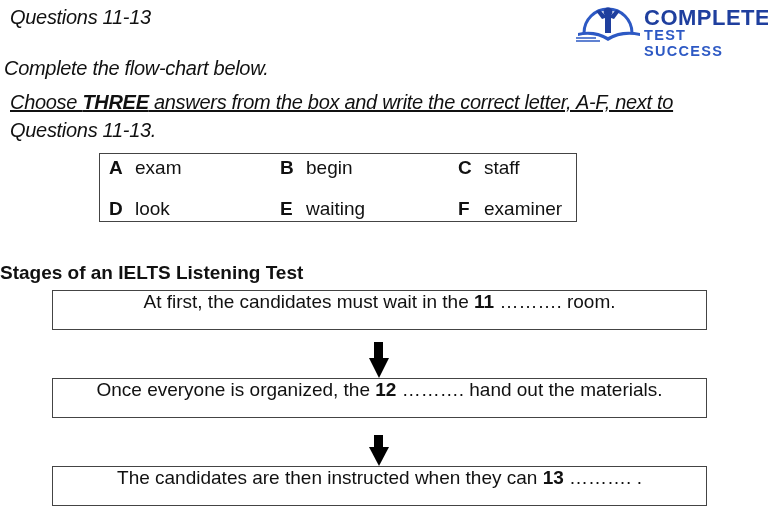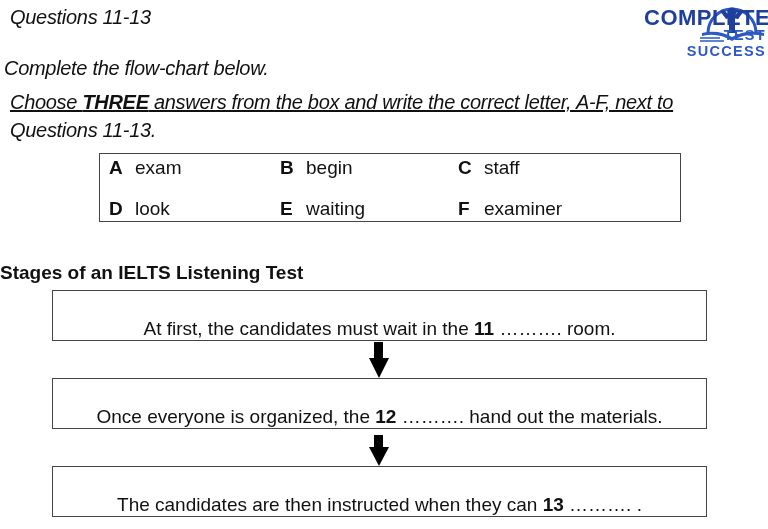--- a/index.html
+++ b/index.html
@@ -1,30 +1,30 @@
 <!DOCTYPE html>
 <html><head>
   <meta charset="utf-8">
   <style>
     html, body { margin: 0; padding: 0; background: #ffffff; }
     body { width: 768px; height: 529px; position: relative; overflow: hidden;
            font-family: "Liberation Sans", "DejaVu Sans", sans-serif; color: #111; }
     .abs { position: absolute; }
     .instr { font-style: italic; font-size: 20px; letter-spacing: -0.3px; white-space: nowrap; }
-    .logo { left: 576px; top: 3px; width: 190px; height: 42px; text-align: right; }
+    .logo { left: 576px; top: 3px; width: 190px; height: 42px; }
     .logo-word1 { position: absolute; left: 68px; top: 2px; font-weight: bold; font-size: 22px;
                   color: #1f3f9e; letter-spacing: 0.5px; }
     .logo-word2 { position: absolute; left: 68px; top: 24px; font-size: 14.5px; font-weight: bold;
                   color: #2d59c4; letter-spacing: 1.3px; }
-    .options-box { left: 99px; top: 153px; width: 582px; height: 69px; border: 1.5px solid #444; box-sizing: border-box; padding-left: 16px; }
+    .options-box { left: 99px; top: 153px; width: 478px; height: 69px; border: 1.5px solid #444; box-sizing: border-box; padding-left: 16px; }
     .opt { position: absolute; font-size: 19px; white-space: nowrap; }
     .opt .letter { font-weight: bold; display: inline-block; width: 26px; }
     .flow-title { left: 0; width: 768px; top: 262px; text-align: left; font-weight: bold; font-size: 19px; }
-    .fbox { left: 52px; width: 655px; height: 51px; border: 1.5px solid #444; box-sizing: border-box;
-            display: flex; align-items: flex-end; justify-content: center; font-size: 19px; white-space: nowrap; }
+    .fbox { left: 52px; width: 655px; height: 40px; border: 1.5px solid #444; box-sizing: border-box;
+            display: flex; align-items: flex-start; justify-content: center; font-size: 19px; white-space: nowrap; }
     .fbox b { font-weight: bold; }
     .arrow { left: 369px; width: 20px; }
   </style>
 </head>
 <body>
 
 <div class="abs instr" style="left:10px; top:6px;">Questions 11-13</div>
 
 <div class="abs logo">
   <svg width="66" height="42" viewBox="0 0 66 42">

